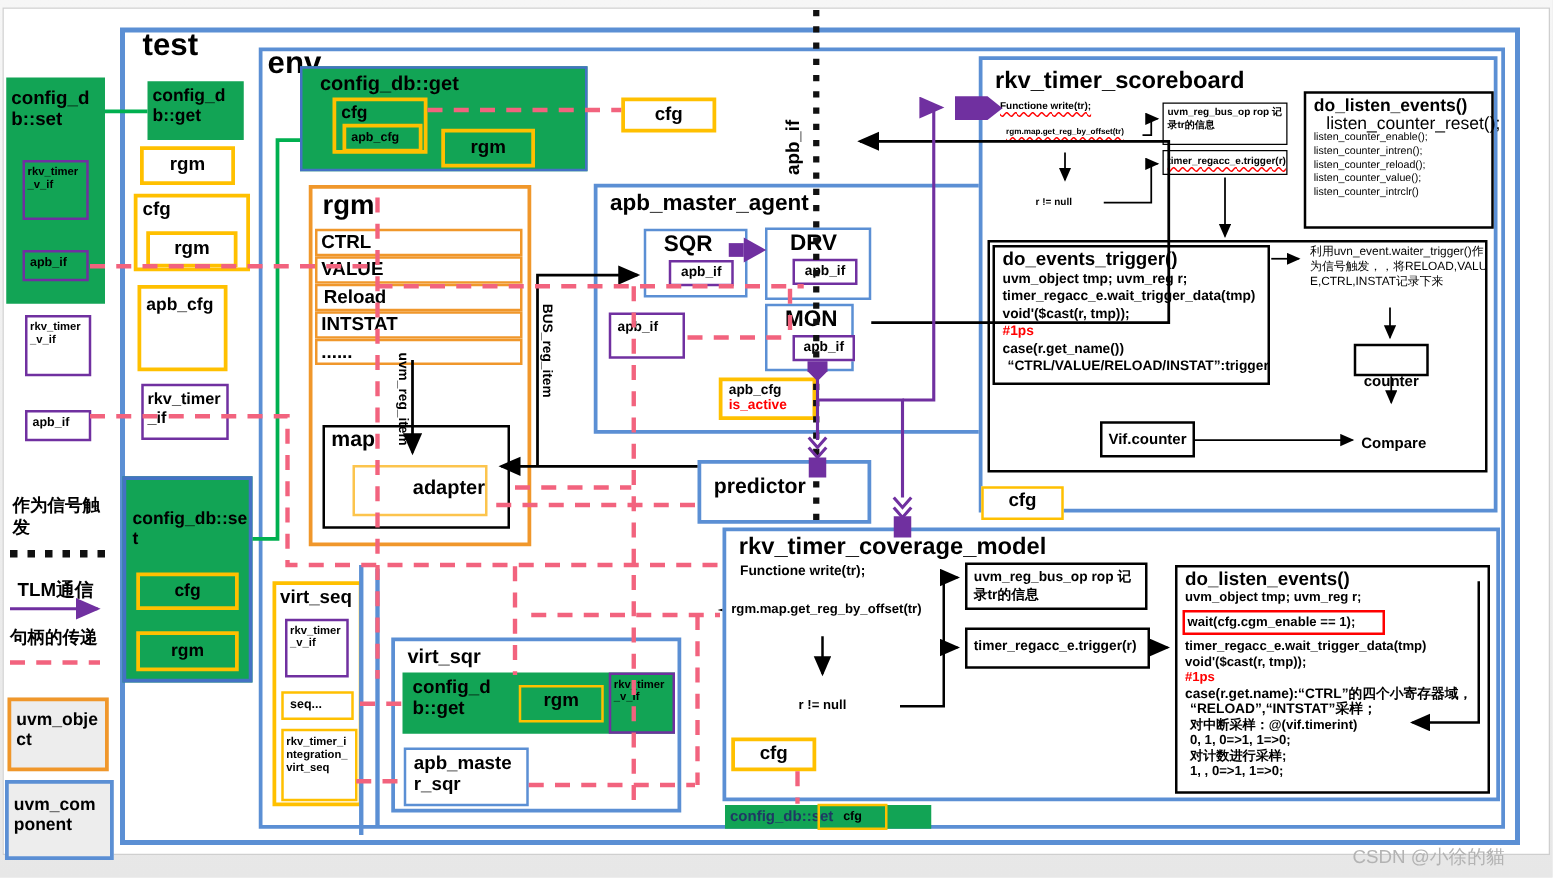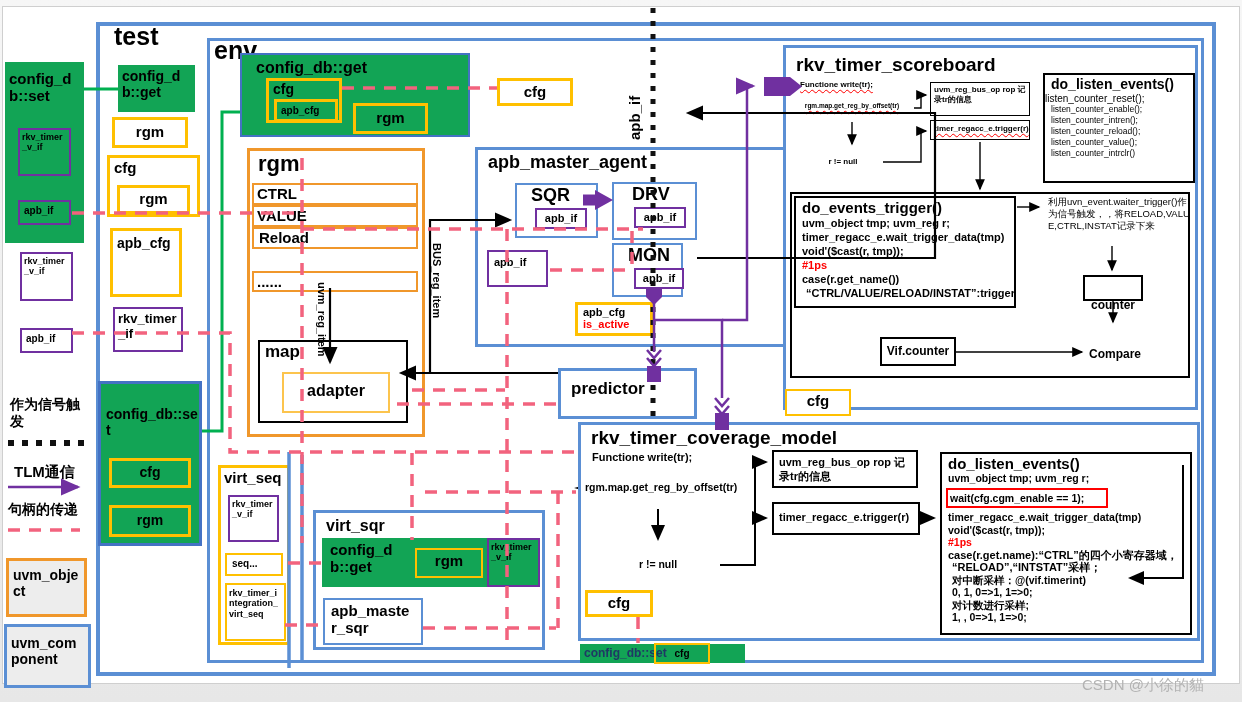--- a/index.html
+++ b/index.html
@@ -88,25 +88,26 @@
 <div class="abs ybox layer b" style="left:497px;top:78px;width:76px;height:28px;font-size:15px;text-align:center;padding-top:2px">cfg</div>
 
 <div class="abs b vup layer" style="left:626px;top:62px;height:78px;font-size:15px">apb_if</div>
 
 <div class="abs obox layer" style="left:247px;top:148px;width:178px;height:289px">
   <div class="abs b" style="left:8px;top:0px;font-size:22px">rgm</div>
 </div>
 <div class="abs obox layer b" style="left:252px;top:183px;width:166px;height:22px;font-size:15px;padding:0 3px;border-width:2.5px">CTRL</div>
 <div class="abs obox layer b" style="left:252px;top:205px;width:166px;height:22px;font-size:15px;padding:0 3px;border-width:2.5px">VALUE</div>
 <div class="abs obox layer b" style="left:252px;top:227px;width:166px;height:22px;font-size:15px;padding:0 5px;border-width:2.5px">Reload</div>
+<div class="abs obox layer b" style="left:252px;top:249px;width:166px;height:22px;font-size:15px;padding:0 3px;border-width:2.5px">INTSTAT</div>
 <div class="abs obox layer b" style="left:252px;top:271px;width:166px;height:21px;font-size:15px;padding:0 3px;border-width:2.5px">......</div>
 <div class="abs kbox layer" style="left:258px;top:340px;width:150px;height:83px;border-width:2.5px;background:transparent">
   <div class="abs b" style="left:5px;top:0px;font-size:17px">map</div>
 </div>
-<div class="abs layer b" style="left:282px;top:372px;width:108px;height:41px;border:2.5px solid #fcc44d;background:#fff;font-size:16px;text-align:center;padding-top:8px">adapter</div>
+<div class="abs layer b" style="left:282px;top:372px;width:108px;height:41px;border:2.5px solid #fcc44d;background:#fff;font-size:16px;text-align:right;padding-top:8px">adapter</div>
 <div class="abs b vtext layer" style="left:316px;top:282px;height:90px;font-size:11px">uvm_reg_item</div>
 <div class="abs b vtext layer" style="left:431px;top:243px;height:92px;font-size:11px">BUS_reg_item</div>
 
 <div class="abs bbox layer" style="left:475px;top:147px;width:323px;height:200px">
   <div class="abs b" style="left:10px;top:2px;font-size:18px">apb_master_agent</div>
 </div>
 <div class="abs bbox layer" style="left:515px;top:183px;width:83px;height:55px;border-width:2.5px;background:#fff">
   <div class="abs b" style="left:14px;top:0px;font-size:18px">SQR</div>
 </div>
 <div class="abs pbox layer b" style="left:535px;top:208px;width:52px;height:21px;font-size:11px;text-align:center;padding-top:2px">apb_if</div>
@@ -141,21 +142,21 @@
   <div class="b" style="font-size:15px;padding:1px 0 0 6px">do_events_trigger()</div>
   <div class="code" style="padding-left:6px">uvm_object tmp;    uvm_reg r;</div>
   <div class="code" style="padding-left:6px">timer_regacc_e.wait_trigger_data(tmp)</div>
   <div class="code" style="padding-left:6px">void'($cast(r, tmp));</div>
   <div class="code red" style="padding-left:6px">#1ps</div>
   <div class="code" style="padding-left:6px">case(r.get_name())</div>
   <div class="code" style="padding-left:10px">“CTRL/VALUE/RELOAD/INSTAT”:trigger</div>
 </div>
 <div class="abs kbox layer" style="left:1043px;top:73px;width:152px;height:110px">
   <div class="b" style="font-size:14px;padding:1px 0 1px 6px">do_listen_events()</div>
-  <div style="font-size:10px;line-height:11px;padding-left:0">listen_counter_reset();</div>
+  <div style="font-size:14px;line-height:11px;padding-left:16px">listen_counter_reset();</div>
   <div style="font-size:8.5px;line-height:11px;padding-left:6px">listen_counter_enable();</div>
   <div style="font-size:8.5px;line-height:11px;padding-left:6px">listen_counter_intren();</div>
   <div style="font-size:8.5px;line-height:11px;padding-left:6px">listen_counter_reload();</div>
   <div style="font-size:8.5px;line-height:11px;padding-left:6px">listen_counter_value();</div>
   <div style="font-size:8.5px;line-height:11px;padding-left:6px">listen_counter_intrclr()</div>
 </div>
 <div class="abs layer" style="left:1048px;top:196px;width:142px;height:58px;font-size:9.5px;line-height:12px;word-break:break-all">利用uvn_event.waiter_trigger()作为信号触发，，将RELOAD,VALUE,CTRL,INSTAT记录下来</div>
 <div class="abs kbox layer b" style="left:1083px;top:275px;width:60px;height:26px;font-size:12px;text-align:center;padding-top:21px">counter</div>
 <div class="abs kbox layer b" style="left:880px;top:337px;width:76px;height:29px;border-width:2.5px;font-size:12px;text-align:center;padding-top:5px">Vif.counter</div>
 <div class="abs b layer" style="left:1089px;top:347px;width:56px;font-size:12px;">Compare</div>

